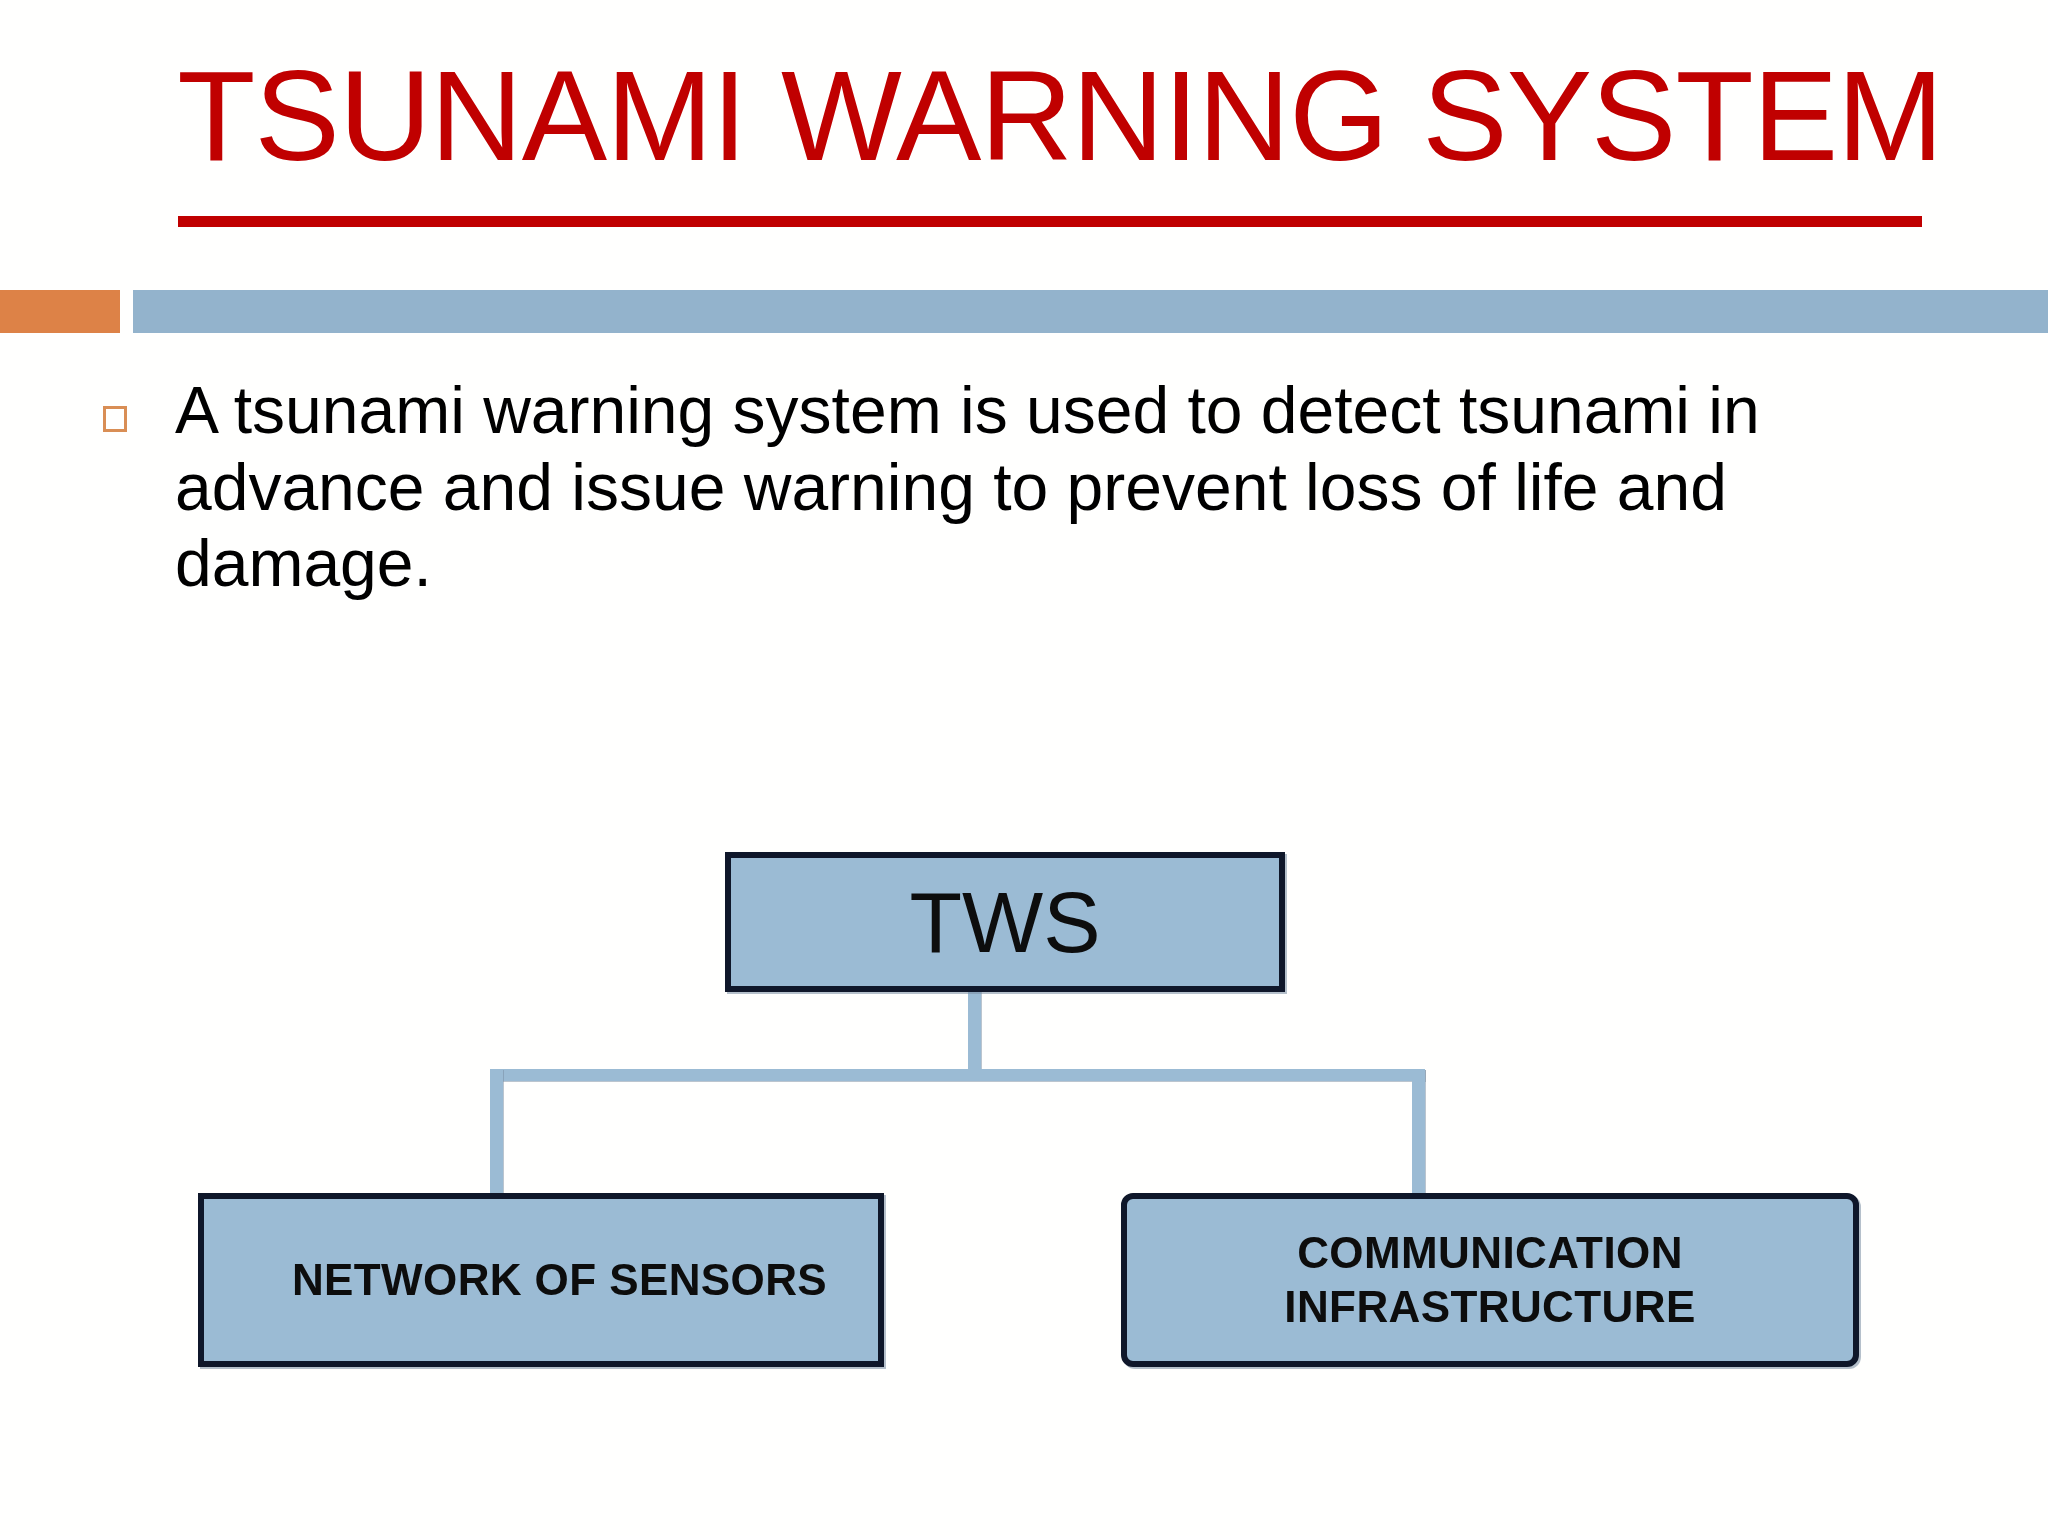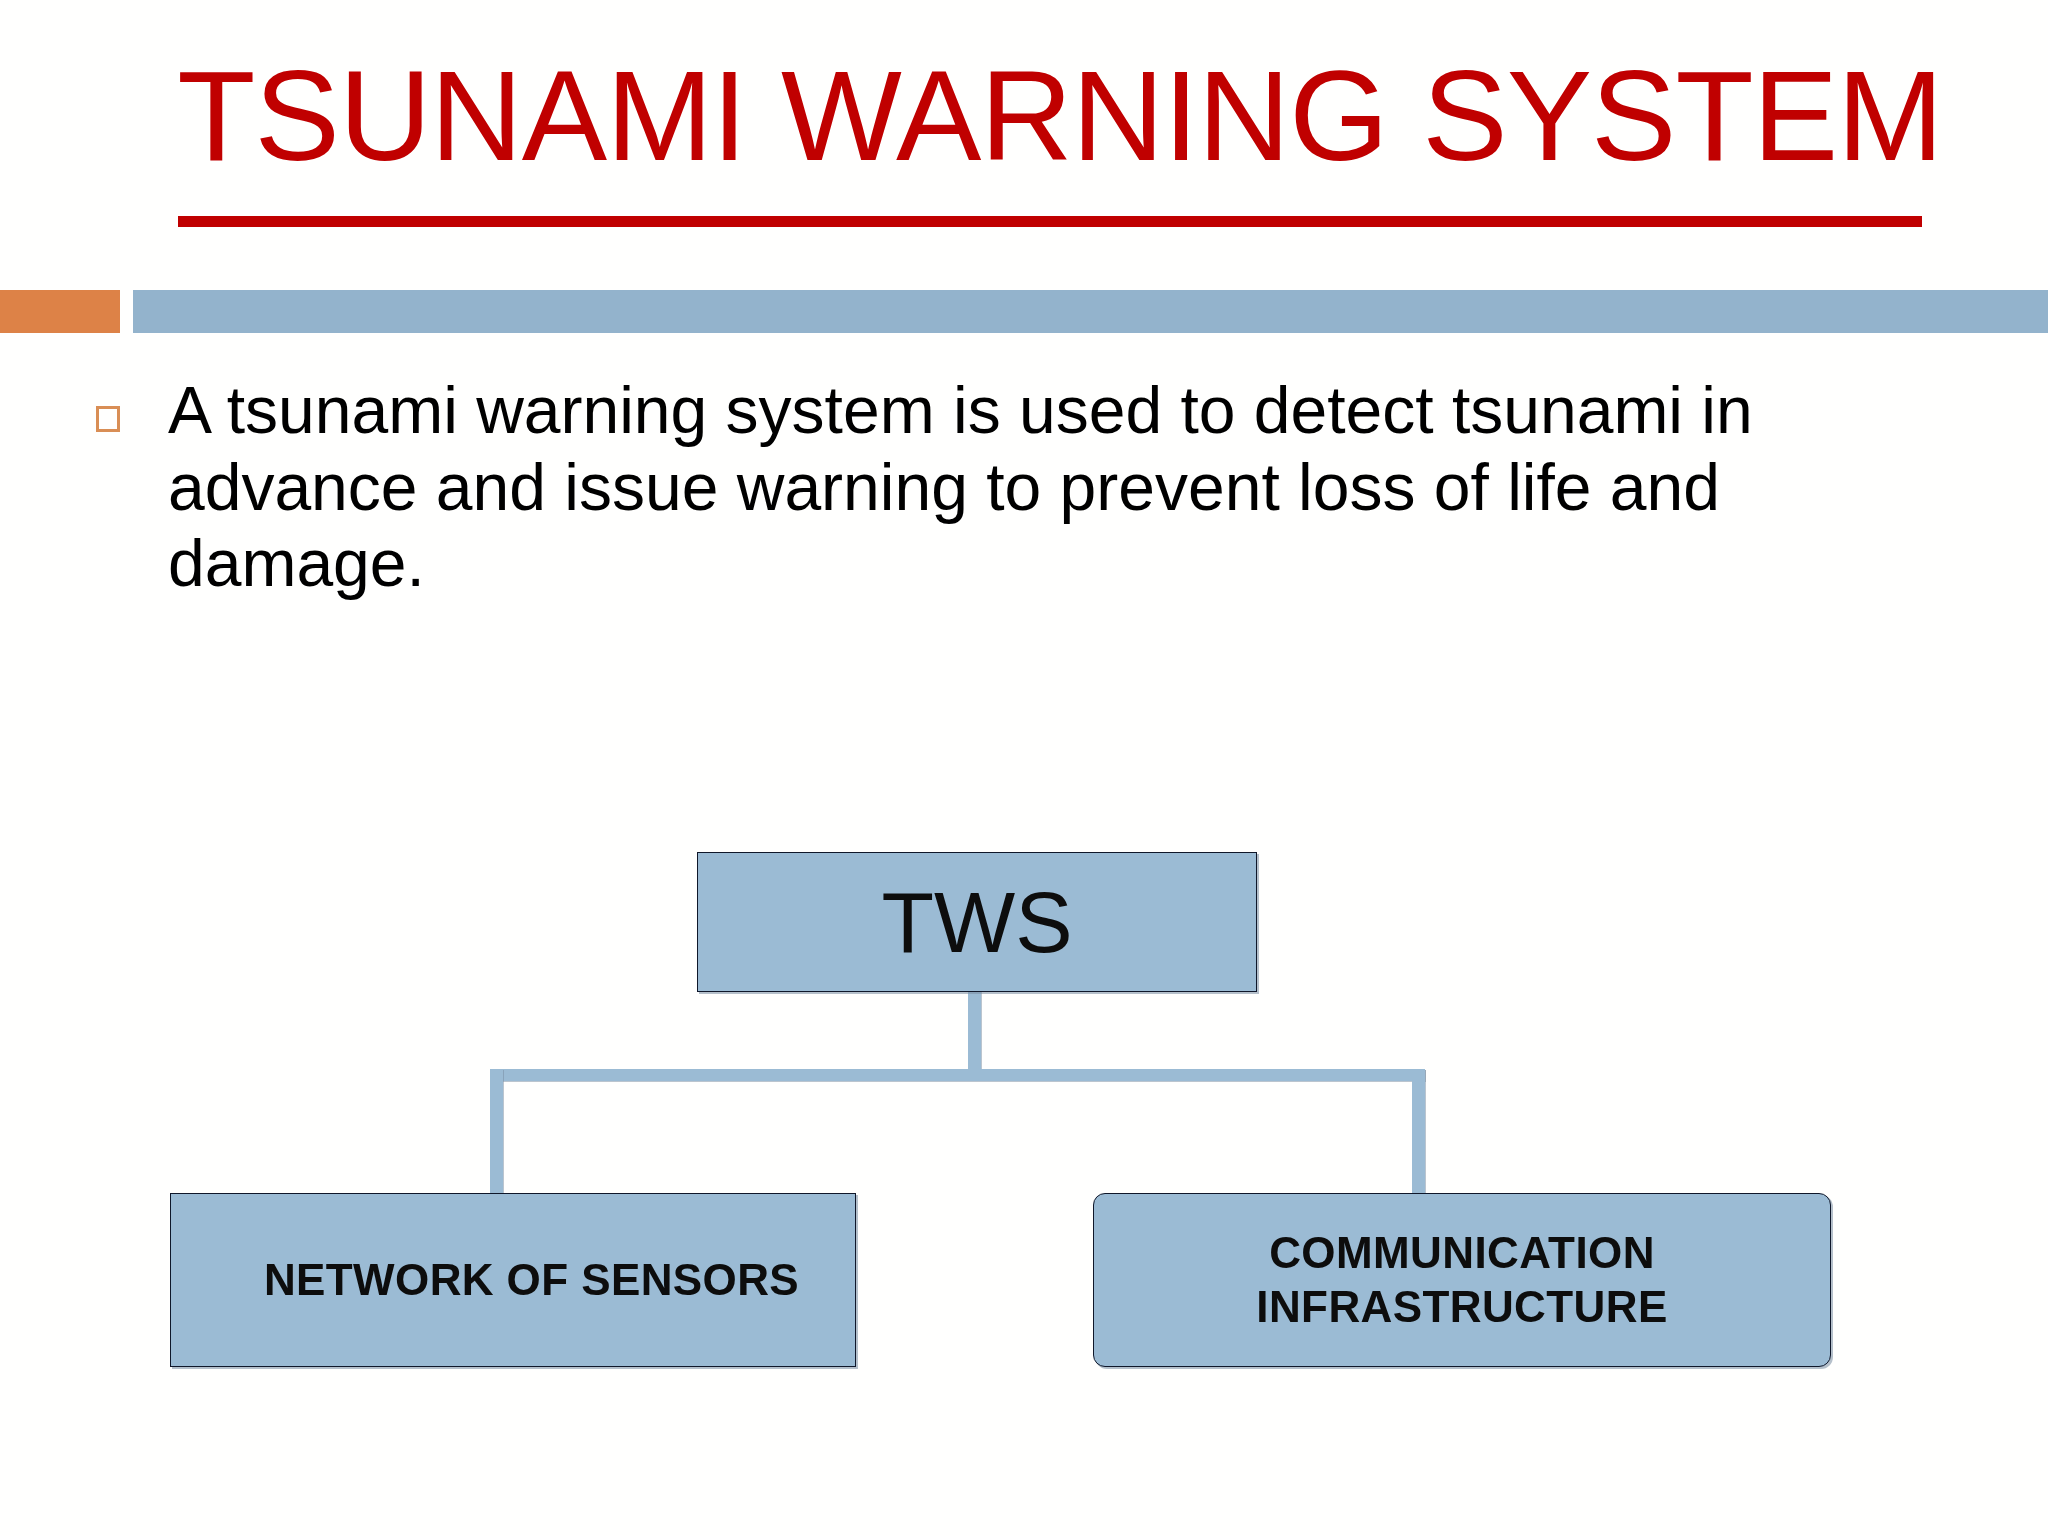--- a/index.html
+++ b/index.html
@@ -72,20 +72,21 @@
     left: 0;
     top: 372px;
     width: 2048px;
   }
   .bullet-row {
     position: relative;
     display: block;
     padding-left: 168px;
     padding-right: 94px;
     margin-bottom: 10px;
+    margin-left: 7px;
   }
   .bullet-marker {
     position: absolute;
     left: 96px;
     top: 34px;
     width: 24px;
     height: 26px;
     box-sizing: border-box;
     border: 3px solid #D98E55;
     background: transparent;
@@ -111,27 +112,28 @@
     left: 0;
     top: 0;
     width: 2048px;
     height: 1536px;
     pointer-events: none;
   }
   .node {
     position: absolute;
     box-sizing: border-box;
     background: #9BBBD4;
-    border: 1px solid #0f172a;
+    border: 6px solid #0f172a;
     box-shadow: 2px 2px 0 rgba(120,140,160,0.55);
     display: flex;
     align-items: center;
     justify-content: center;
     text-align: center;
     pointer-events: auto;
+    margin-left: 28px;
   }
   .node-root {
     left: 697px;
     top: 852px;
     width: 560px;
     height: 140px;
   }
   .node-root .node-label {
     font-family: "Liberation Sans", sans-serif;
     font-size: 86px;

